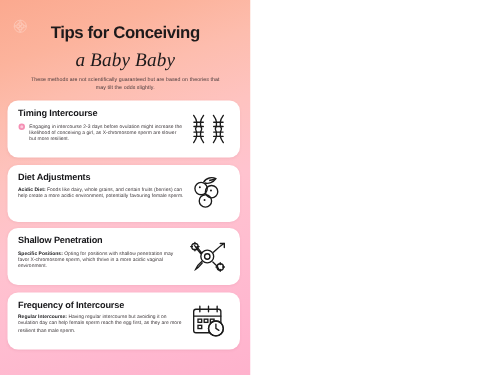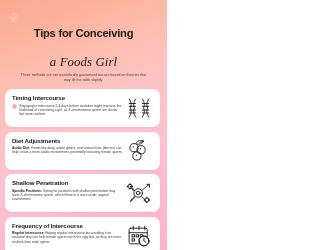--- a/index.html
+++ b/index.html
@@ -39,21 +39,21 @@
     padding: 11px 12px 0 12px;
     text-align: center;
   }
   .title-main {
     font-family: "Liberation Sans", sans-serif;
     font-weight: bold;
     font-size: 11.2px;
     line-height: 12px;
     letter-spacing: -0.25px;
     color: #1d1a1b;
-    margin: 16px;
+    margin: 5px;
   }
   .title-script {
     font-family: "Liberation Serif", serif;
     font-style: italic;
     font-size: 12.8px;
     line-height: 14px;
     color: #1d1a1b;
     margin: 1px 0 0 0;
     letter-spacing: 0.1px;
   }
@@ -146,21 +146,21 @@
         <path d="M12 4.5 L14 9 L12 12 L10 9 Z"></path>
         <path d="M19.5 12 L15 14 L12 12 L15 10 Z"></path>
         <path d="M12 19.5 L10 15 L12 12 L14 15 Z"></path>
         <path d="M4.5 12 L9 10 L12 12 L9 14 Z"></path>
       </g>
     </svg>
   </span>
 
   <div class="header">
     <div class="title-main">Tips for Conceiving</div>
-    <div class="title-script">a Foods Girl</div>
+    <div class="title-script">a Baby Baby</div>
     <div class="subtitle">These methods are not scientifically guaranteed but are based on theories that may tilt the odds slightly.</div>
   </div>
 
   <div class="cards">
 
     <div class="card">
       <div class="card-body">
         <div class="card-title">Timing Intercourse</div>
         <div class="card-row">
           <span class="bullet-icon">

